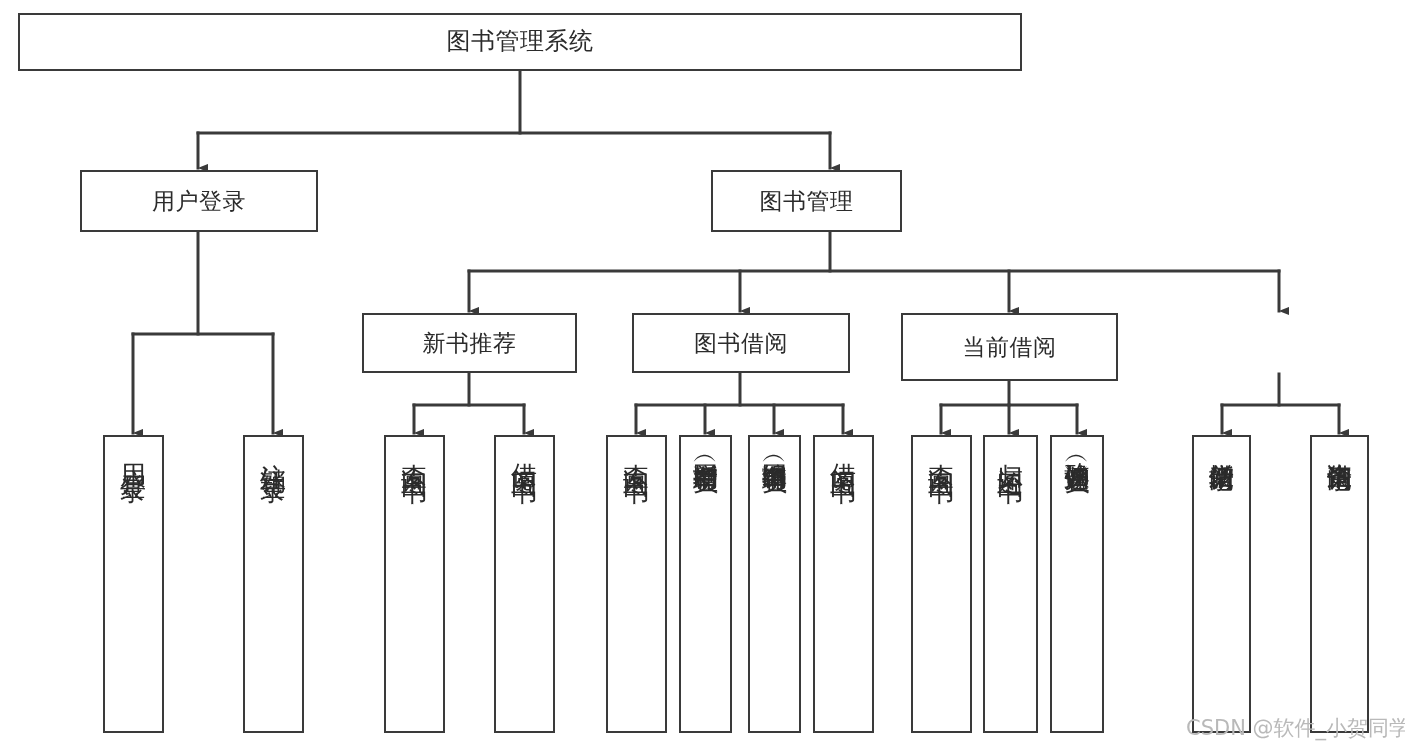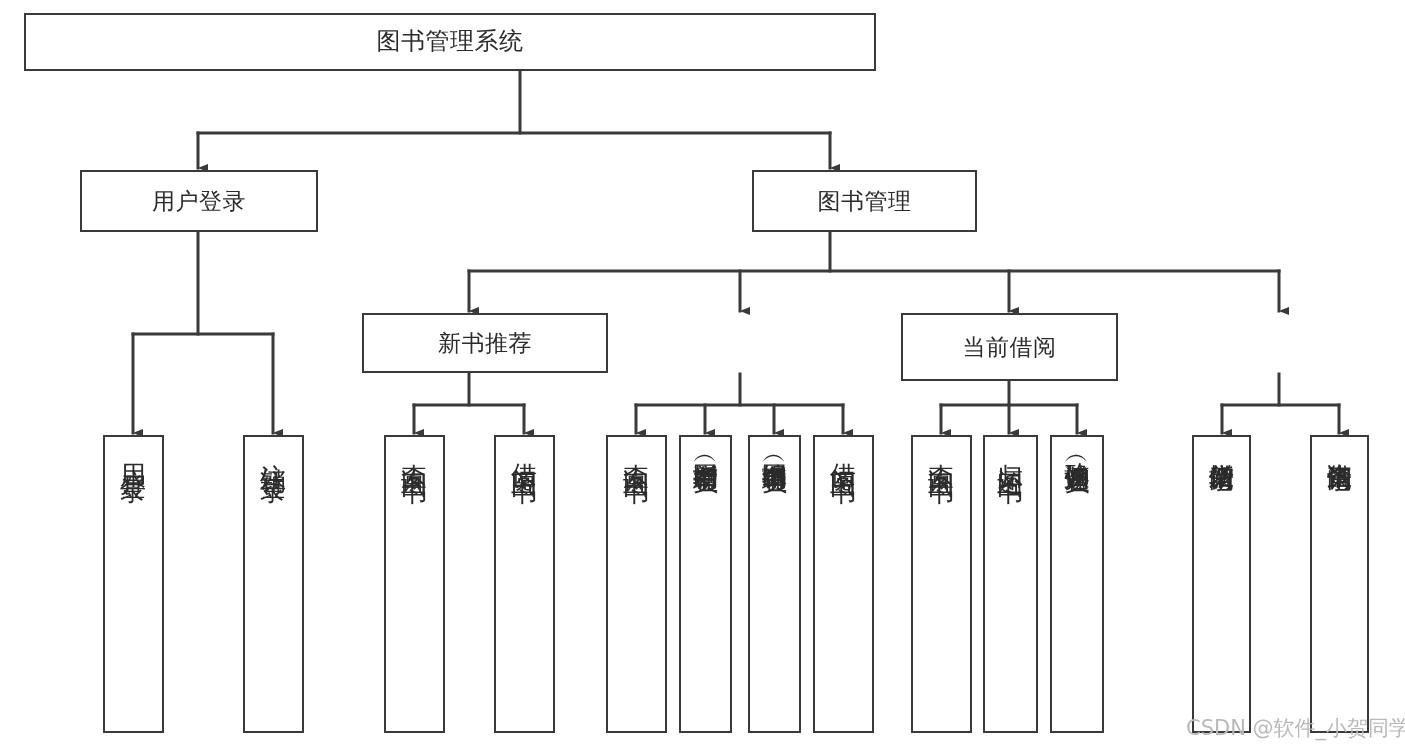--- a/index.html
+++ b/index.html
@@ -106,33 +106,36 @@
       <path d="M1009,405 L1009,433" marker-end="url(#arw)"></path>
       <path d="M1077,405 L1077,433" marker-end="url(#arw)"></path>
 
       <path d="M1279,374 L1279,405"></path>
       <path d="M1222,405 L1339,405"></path>
       <path d="M1222,405 L1222,433" marker-end="url(#arw)"></path>
       <path d="M1339,405 L1339,433" marker-end="url(#arw)"></path>
     </g>
   </svg>
 
-  <div class="node h-node" id="n-root" style="left:24px;top:13px;width:852px;height:58px;">
+  <div class="node h-node" id="n-root" style="left:18px;top:13px;width:1004px;height:58px;">
     <span class="lbl">图书管理系统</span>
   </div>
 
   <div class="node h-node" style="left:80px;top:170px;width:238px;height:62px;">
     <span class="lbl">用户登录</span>
   </div>
-  <div class="node h-node" style="left:711px;top:170px;width:225px;height:62px;margin-left:41px;">
+  <div class="node h-node" style="left:711px;top:170px;width:191px;height:62px;">
     <span class="lbl">图书管理</span>
   </div>
 
-  <div class="node h-node" style="left:362px;top:313px;width:246px;height:60px;">
+  <div class="node h-node" style="left:362px;top:313px;width:215px;height:60px;">
     <span class="lbl">新书推荐</span>
+  </div>
+  <div class="node h-node" style="left:632px;top:313px;width:218px;height:60px;">
+    <span class="lbl">图书借阅</span>
   </div>
   <div class="node h-node" style="left:901px;top:313px;width:217px;height:68px;">
     <span class="lbl">当前借阅</span>
   </div>
 
   <div class="node v-node" style="left:103px;top:435px;width:61px;height:298px;">
     <span class="lbl">用户登录</span>
   </div>
   <div class="node v-node" style="left:243px;top:435px;width:61px;height:298px;">
     <span class="lbl">注销登录</span>

